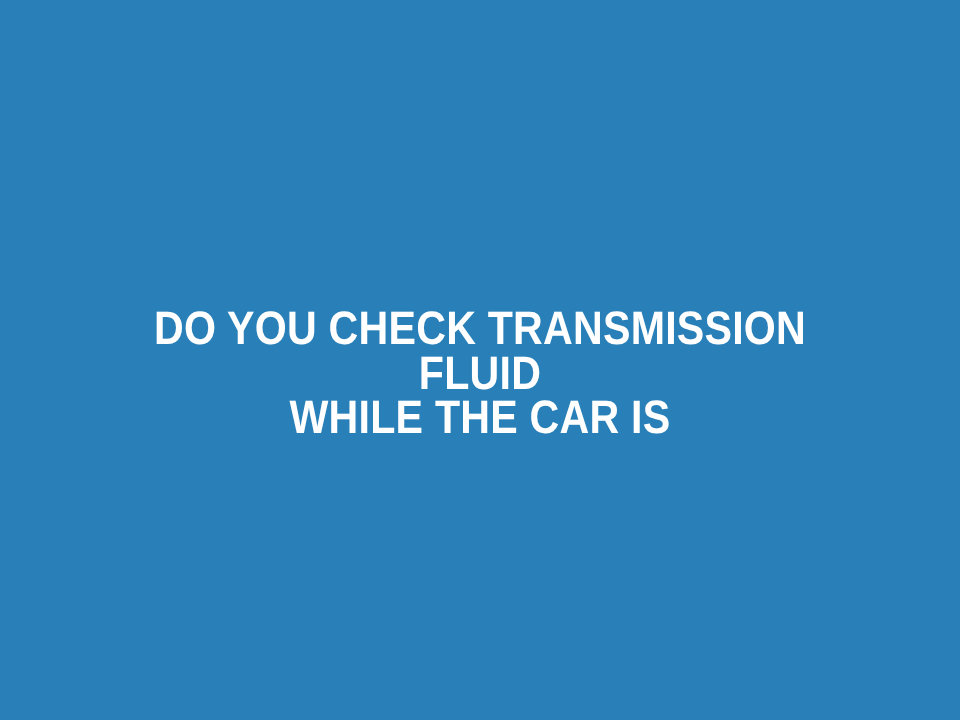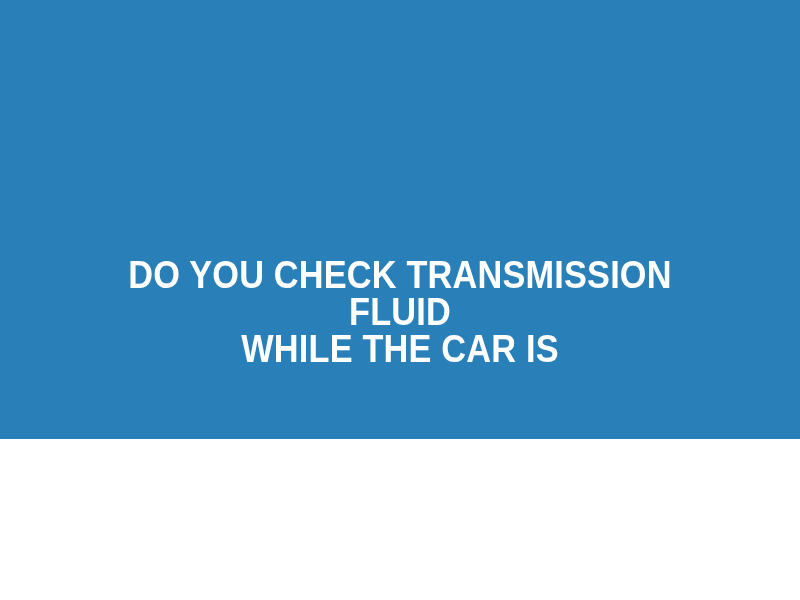--- a/index.html
+++ b/index.html
@@ -12,21 +12,21 @@
     width: 800px;
     height: 600px;
     overflow: hidden;
     font-family: "Liberation Sans", "DejaVu Sans", sans-serif;
   }
 
   
   .title-card {
     position: relative;
     width: 800px;
-    height: 439px;
+    height: 600px;
     background: #2980b9;
     box-sizing: border-box;
     overflow: hidden;
   }
 
   
   .headline-block {
     position: absolute;
     left: 0;
     right: 0;

